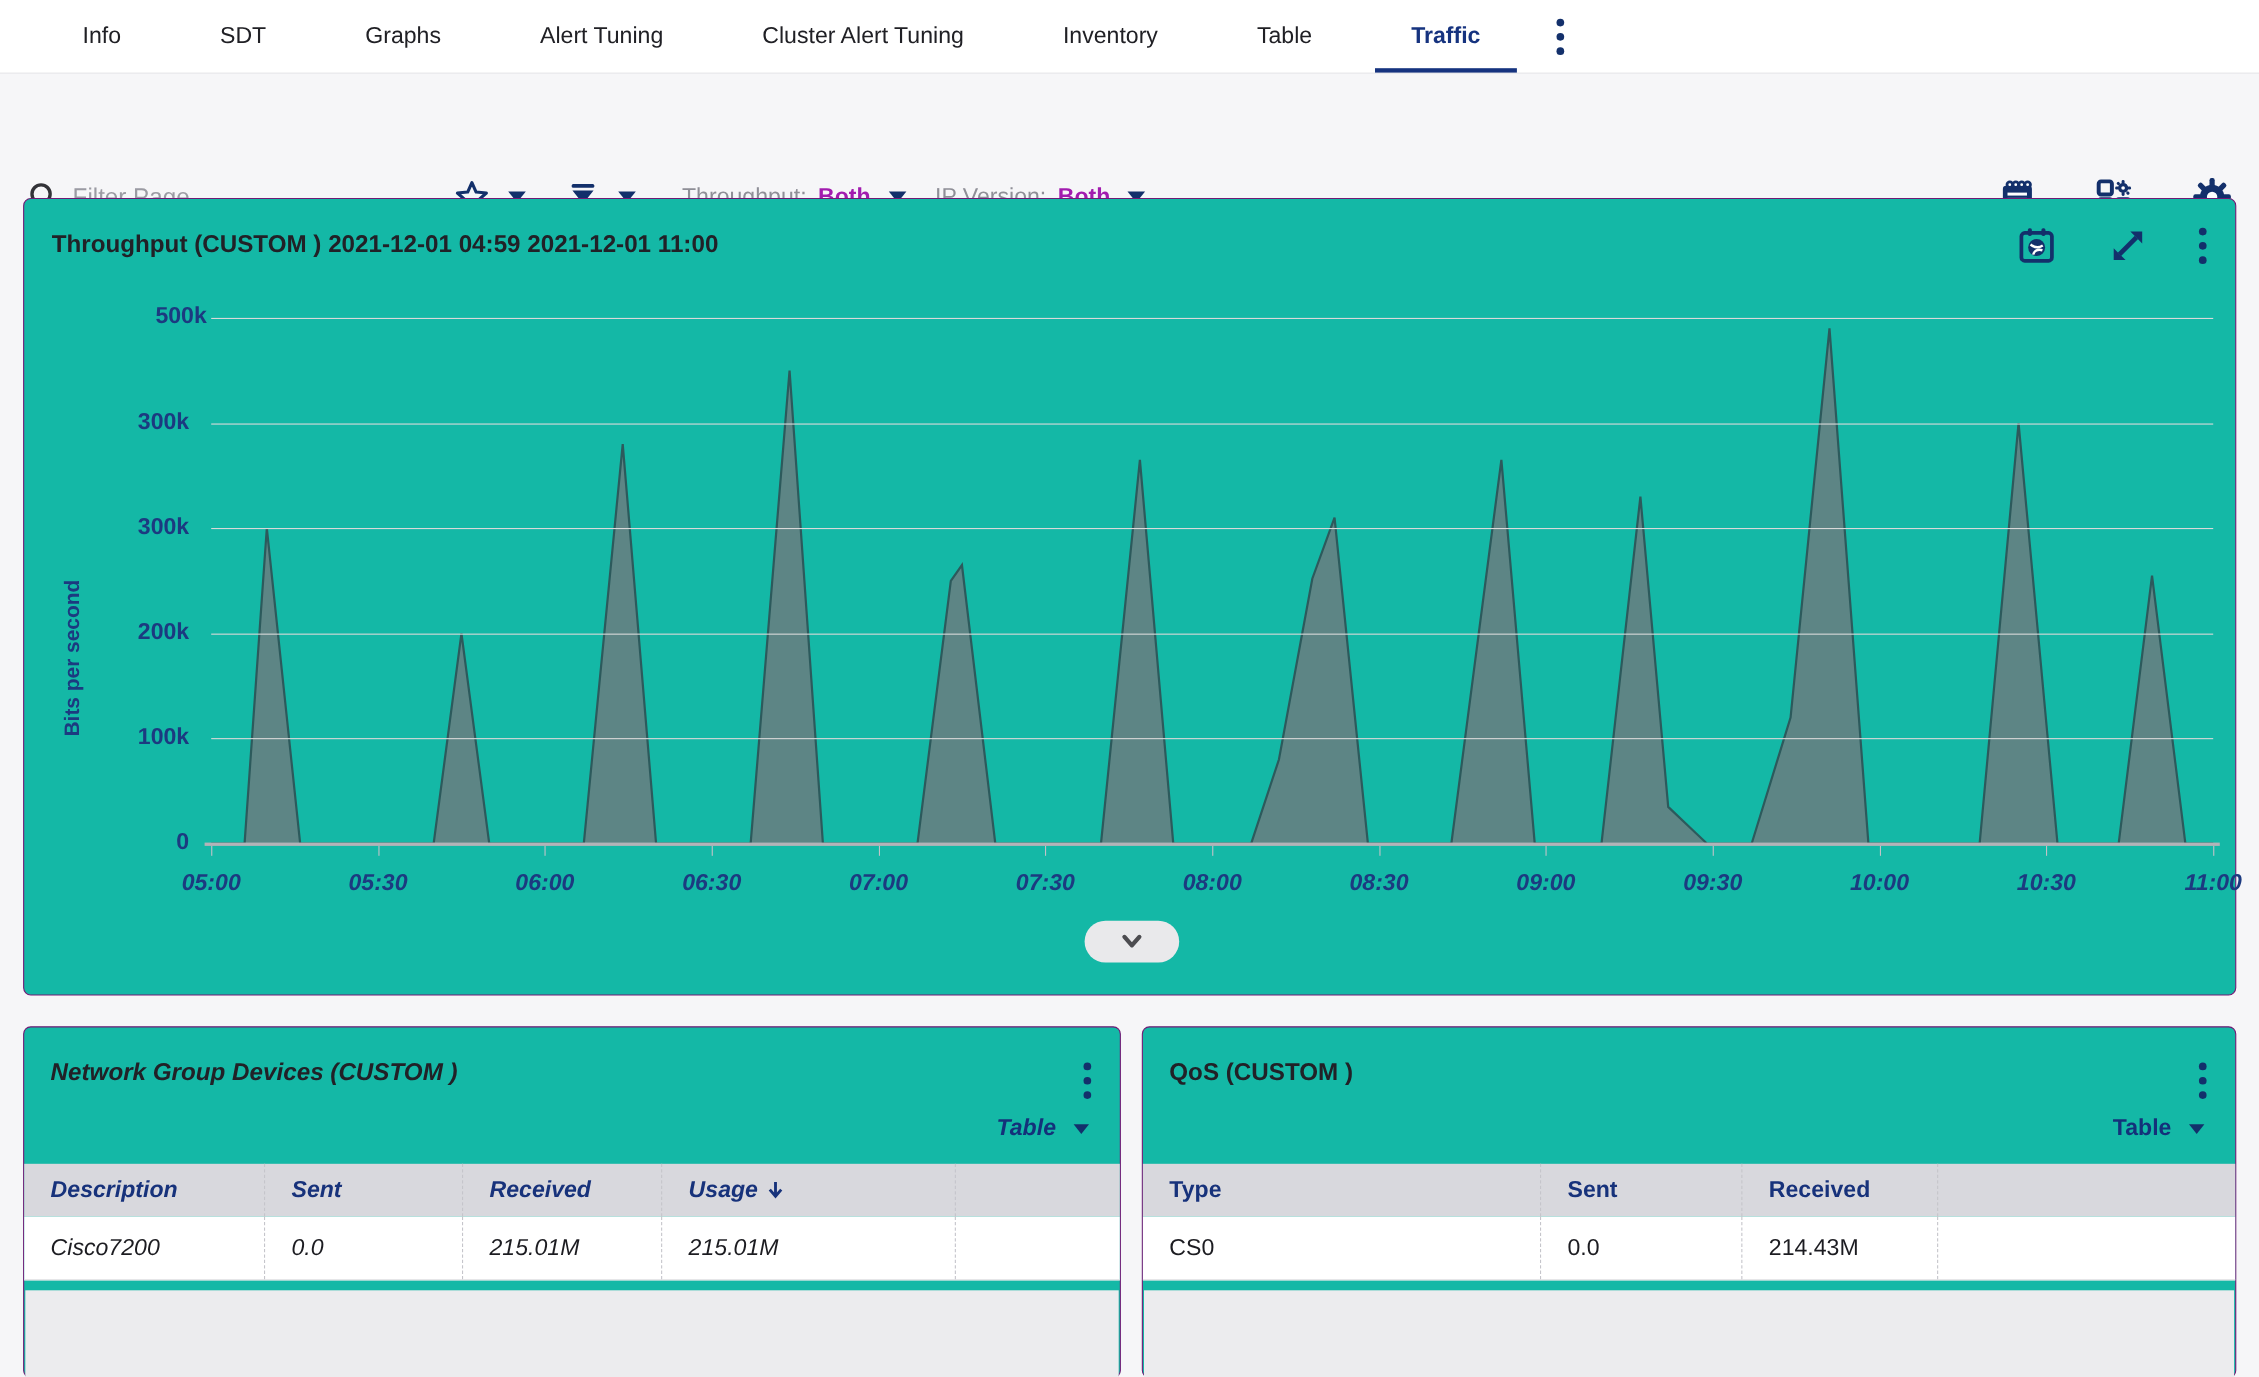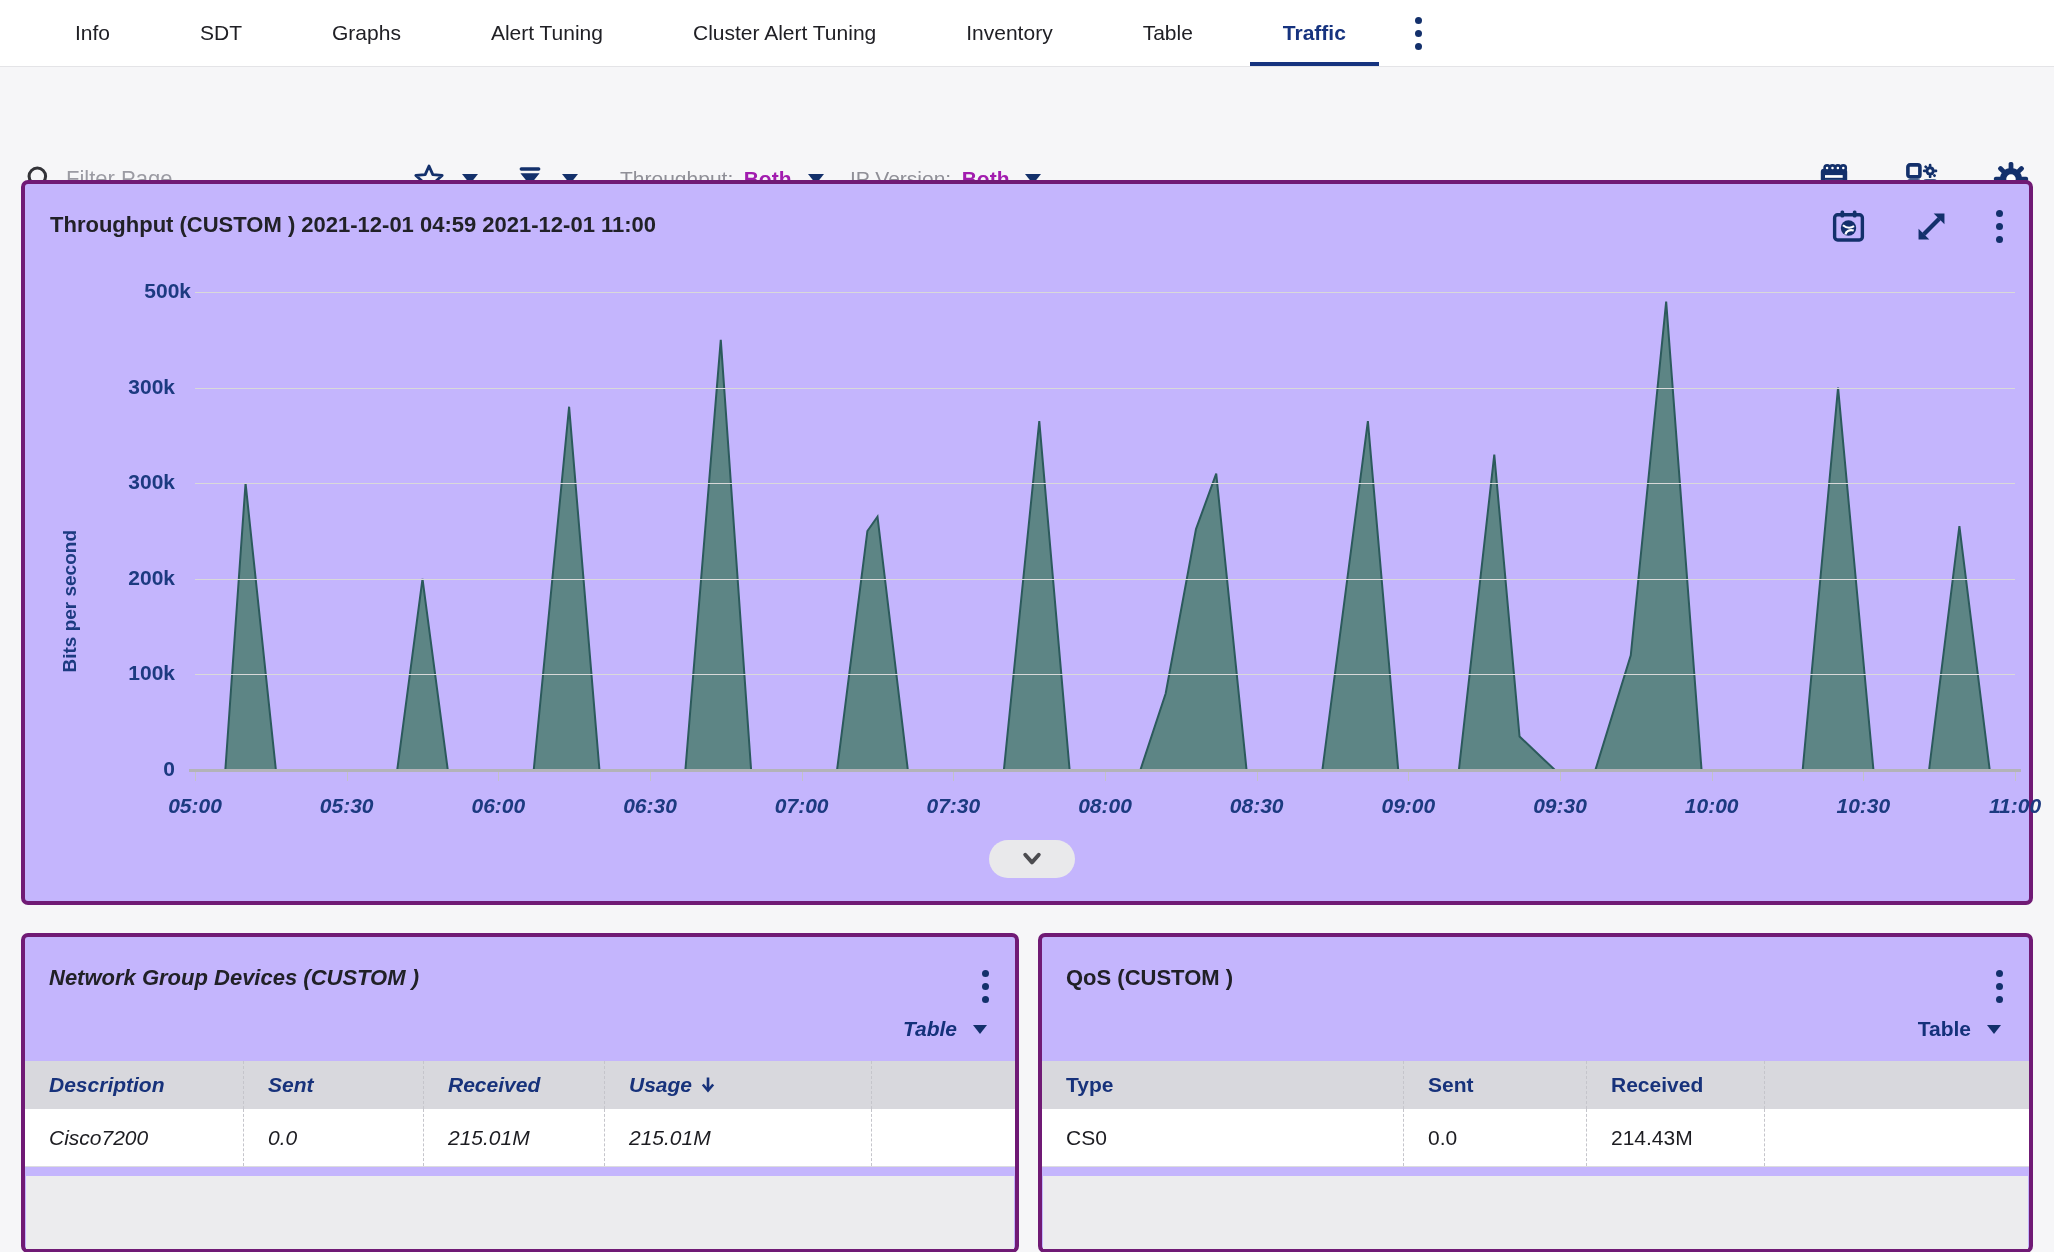--- a/index.html
+++ b/index.html
@@ -28,21 +28,21 @@
   .search-wrap input::placeholder { color:#9b9ba3; }
   .fb-item { position:absolute; top:88px; height:48px; display:flex; align-items:center; gap:16px; cursor:pointer; }
   .caret { width:0; height:0; border-left:8px solid transparent; border-right:8px solid transparent;
            border-top:10px solid #13306b; display:inline-block; }
   .dd-label { font-size:21px; color:#8f8f97; }
   .dd-value { font-size:21px; color:#a21caf; font-weight:700; margin-left:6px; }
   .fb-right { position:absolute; right:24px; top:88px; height:48px; display:flex; align-items:center; gap:52px; }
   .icon-btn { cursor:pointer; display:flex; align-items:center; }
 
   
-  .panel { position:absolute; background:#c4b5fd; border:4px solid #701a75; border-radius:7px; }
+  .panel { position:absolute; background:#14b8a6; border:1px solid #701a75; border-radius:7px; }
   .panel-title { font-size:22px; font-weight:700; color:#212127; }
 
   .chart-panel { left:21px; top:180px; width:2012px; height:725px; }
   .chart-panel .panel-title { position:absolute; left:25px; top:28px; }
   .chart-actions { position:absolute; right:26px; top:24px; display:flex; align-items:center; gap:46px; }
 
   .ylab { position:absolute; left:34px; top:346px; writing-mode:vertical-rl; transform:rotate(180deg);
           font-size:19px; font-weight:700; color:#1c3a80; }
   .ytick-label { position:absolute; width:110px; text-align:right; font-size:21px; font-weight:700; color:#1c3a80; }
   .xtick-label { position:absolute; transform:translateX(-50%); font-size:21px; font-weight:700; color:#1c3a80;

